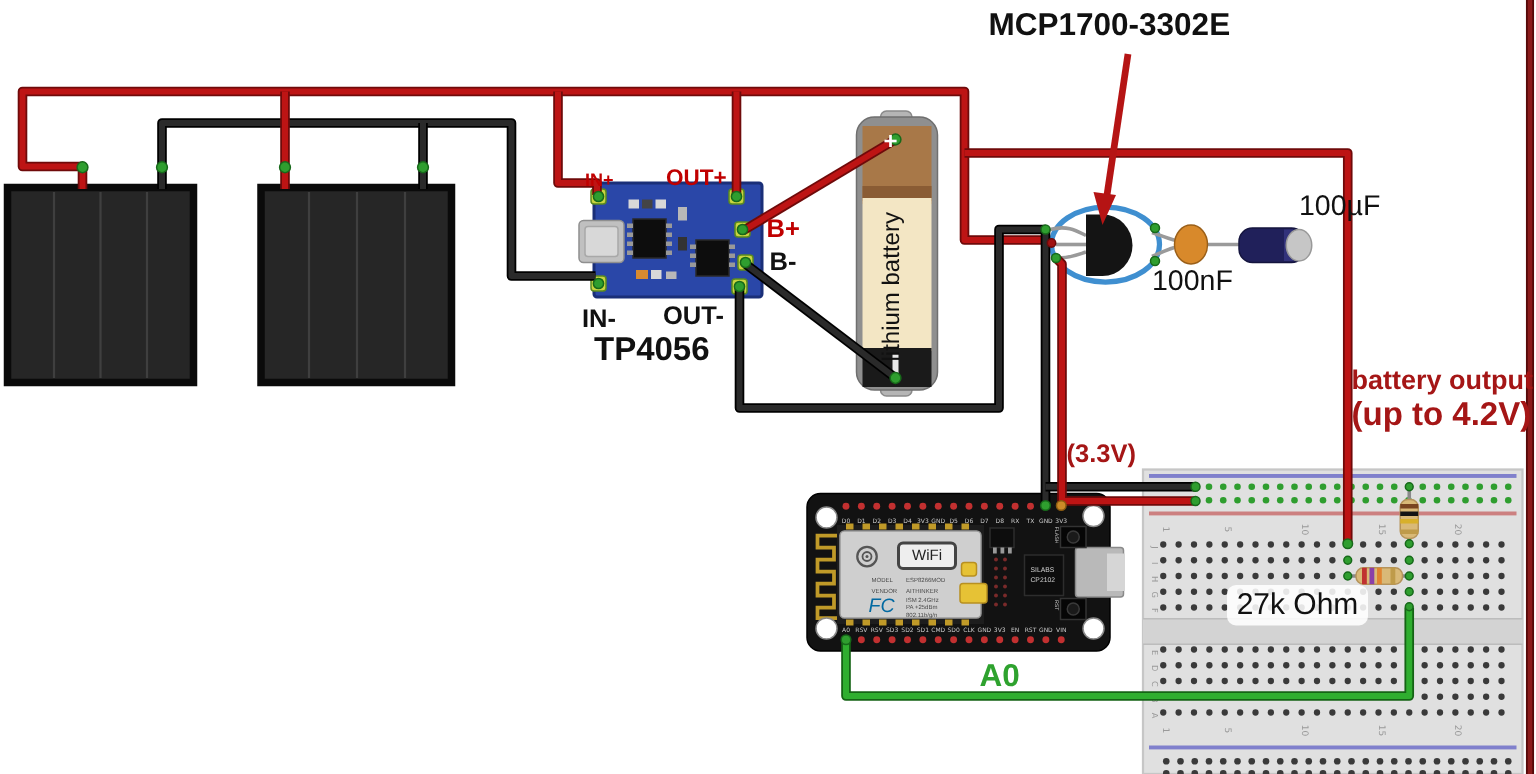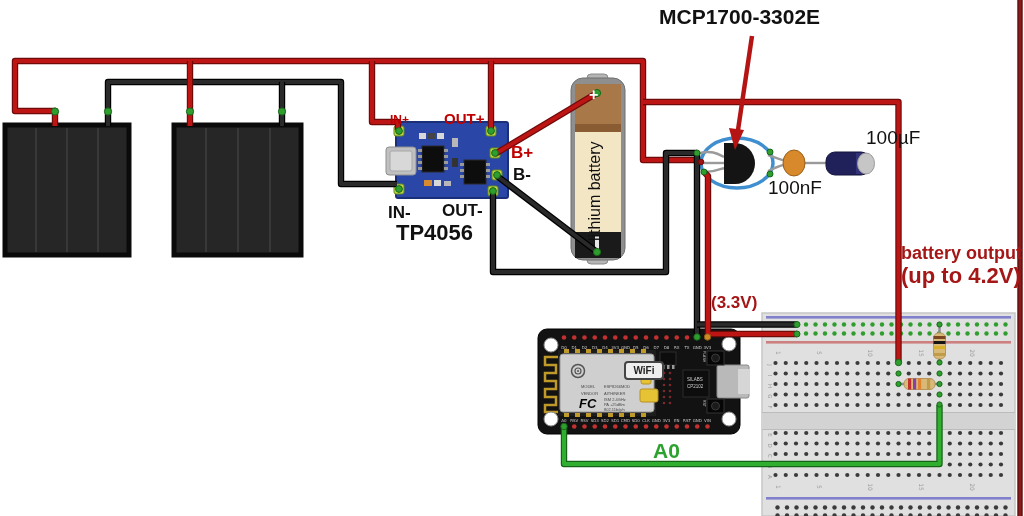--- a/index.html
+++ b/index.html
@@ -703,30 +703,31 @@
 <div class="lbl vert" style="left:586px;top:113px;height:128px;font-size:16px;">lithium battery</div>
 <div class="lbl bold" style="left:589px;top:86px;font-size:16px;color:#fff;">+</div>
 
 <div class="lbl" style="left:866px;top:127px;font-size:19px;">100µF</div>
 <div class="lbl" style="left:768px;top:177px;font-size:19px;">100nF</div>
 
 <div class="lbl bold dkred" style="left:711px;top:257px;font-size:17px;margin-top:36px;">(3.3V)</div>
 <div class="lbl dkred" style="left:901px;top:243px;font-size:18px;">battery output</div>
 <div class="lbl bold dkred" style="left:901px;top:263px;font-size:22px;">(up to 4.2V)</div>
 
+<div class="lbl" style="left:818px;top:390px;width:94px;height:27px;line-height:27px;text-align:center;font-size:20px;background:rgba(255,255,255,0.87);border-radius:6px;">27k Ohm</div>
 
 <div class="lbl bold" style="left:653px;top:439px;font-size:21px;color:#2ea22e;">A0</div>
 
-<div class="lbl" style="left:624px;top:361px;width:36px;height:15px;z-index:6;background:#eee;border:2px solid #444;border-radius:4px;font-size:10px;font-weight:bold;text-align:center;line-height:15px;color:#222;">WiFi</div>
+<div class="lbl" style="left:598px;top:361px;width:36px;height:15px;z-index:6;background:#eee;border:2px solid #444;border-radius:4px;font-size:10px;font-weight:normal;text-align:center;line-height:15px;color:#222;">WiFi</div>
 <div class="tiny" style="left:581px;top:384px;">MODEL</div>
 <div class="tiny" style="left:604px;top:384px;">ESP8266MOD</div>
 <div class="tiny" style="left:581px;top:391px;">VENDOR</div>
 <div class="tiny" style="left:604px;top:391px;">AITHINKER</div>
 <div class="tiny" style="left:604px;top:397px;">ISM 2.4GHz</div>
 <div class="tiny" style="left:604px;top:402px;">PA +25dBm</div>
 <div class="tiny" style="left:604px;top:407px;">802.11b/g/n</div>
-<div class="lbl" style="left:579px;top:396px;font-size:13px;font-weight:bold;font-style:italic;color:#000000;z-index:6;">FC</div>
+<div class="lbl" style="left:579px;top:396px;font-size:13px;font-weight:normal;font-style:italic;color:#0369a1;z-index:6;">FC</div>
 <div class="chiptxt" style="left:687px;top:377px;">SILABS</div>
 <div class="chiptxt" style="left:687px;top:384px;">CP2102</div>
 <div class="btnlbl" style="left:702px;top:351px;">FLASH</div>
 <div class="btnlbl" style="left:702px;top:400px;">RST</div>
 
 </div>
 
 </body></html>

